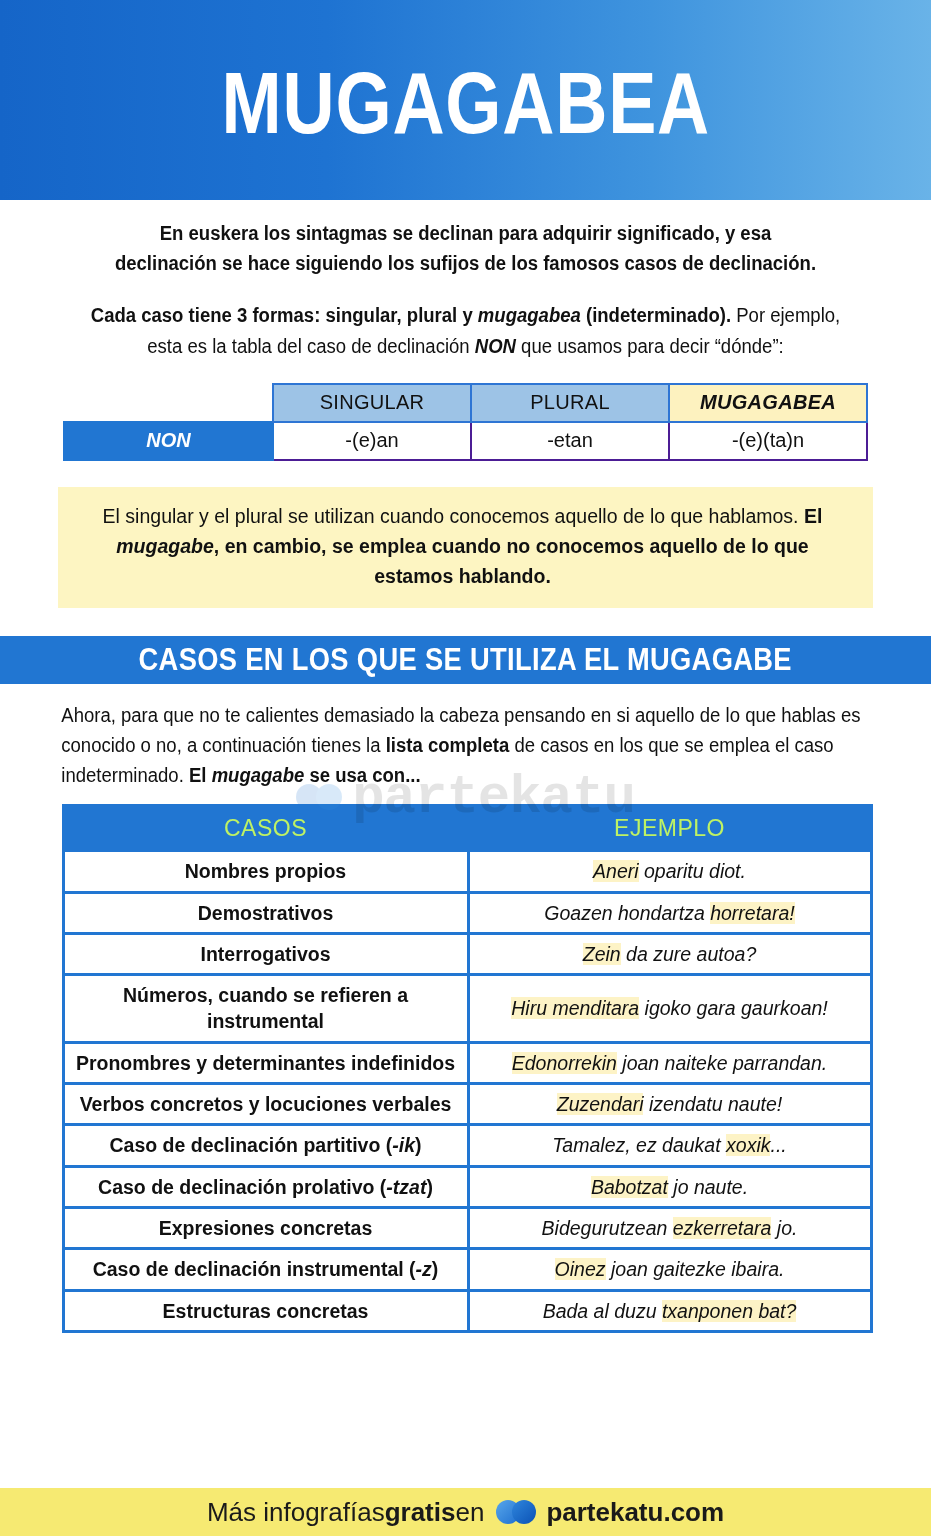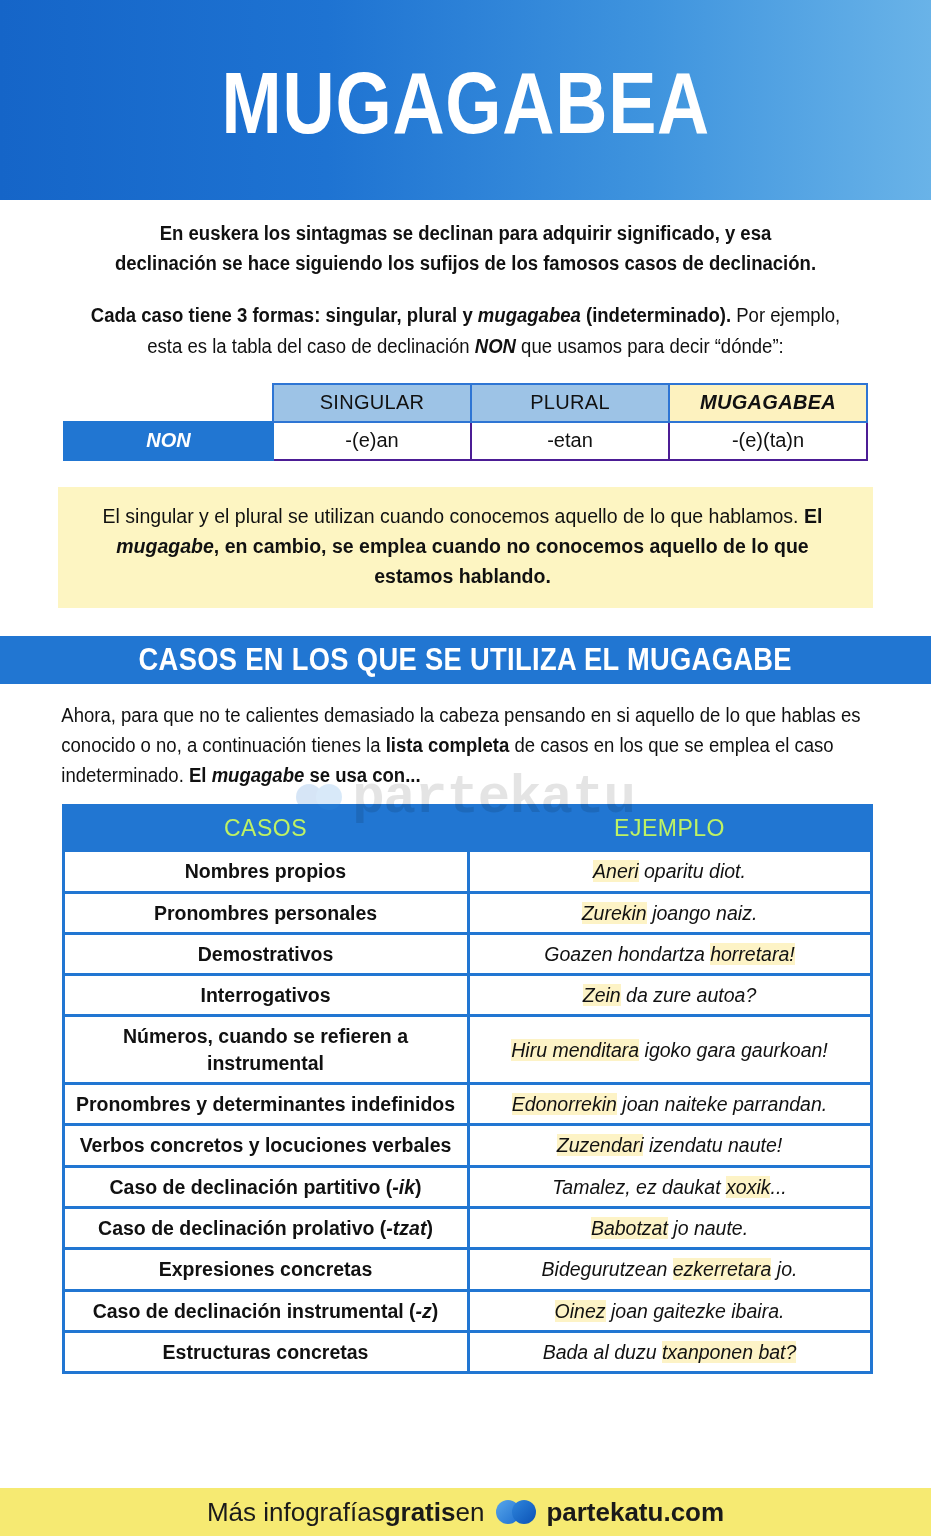--- a/index.html
+++ b/index.html
@@ -310,24 +310,20 @@
         <th>CASOS</th>
         <th>EJEMPLO</th>
       </tr>
     </thead>
     <tbody id="cases-body">
         <tr>
           <td class="case-name">Nombres propios</td>
           <td class="case-ex"><span class="hl">Aneri</span><span> oparitu diot.</span></td>
         </tr>
         <tr>
-          <td class="case-name">Pronombres personales</td>
-          <td class="case-ex"><span class="hl">Zurekin</span><span> joango naiz.</span></td>
-        </tr>
-        <tr>
           <td class="case-name">Demostrativos</td>
           <td class="case-ex"><span>Goazen hondartza </span><span class="hl">horretara!</span></td>
         </tr>
         <tr>
           <td class="case-name">Interrogativos</td>
           <td class="case-ex"><span class="hl">Zein</span><span> da zure autoa?</span></td>
         </tr>
         <tr>
           <td class="case-name">Números, cuando se refieren a instrumental</td>
           <td class="case-ex"><span class="hl">Hiru menditara</span><span> igoko gara gaurkoan!</span></td>

